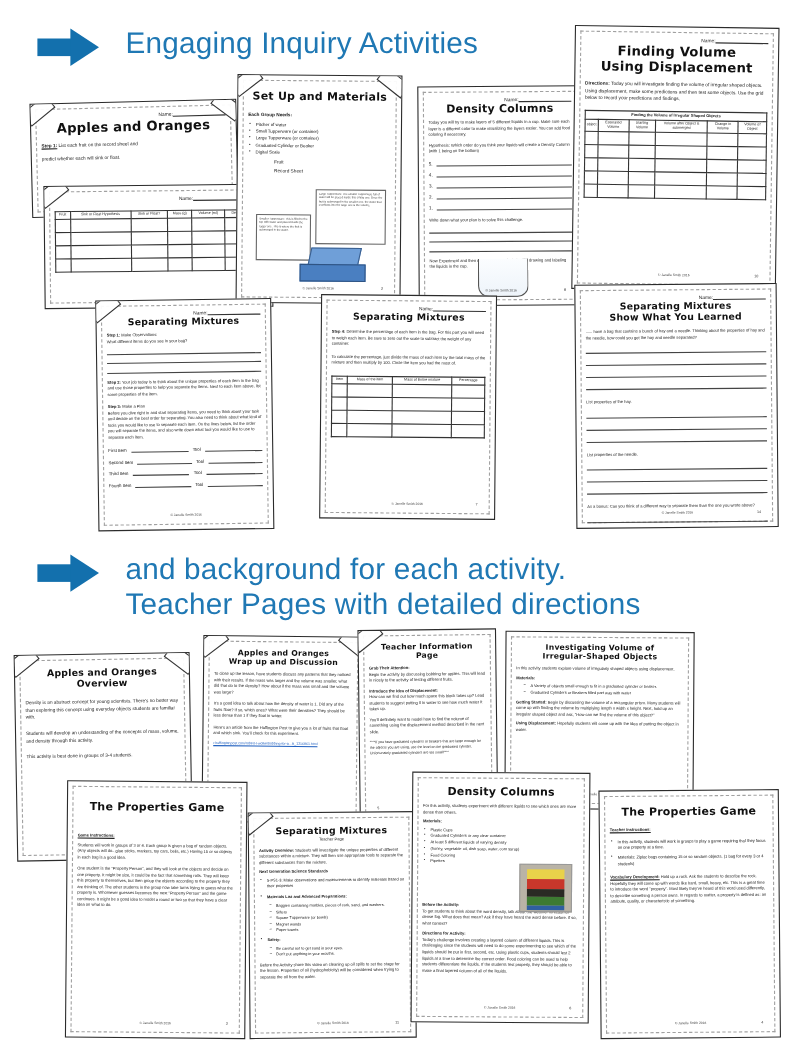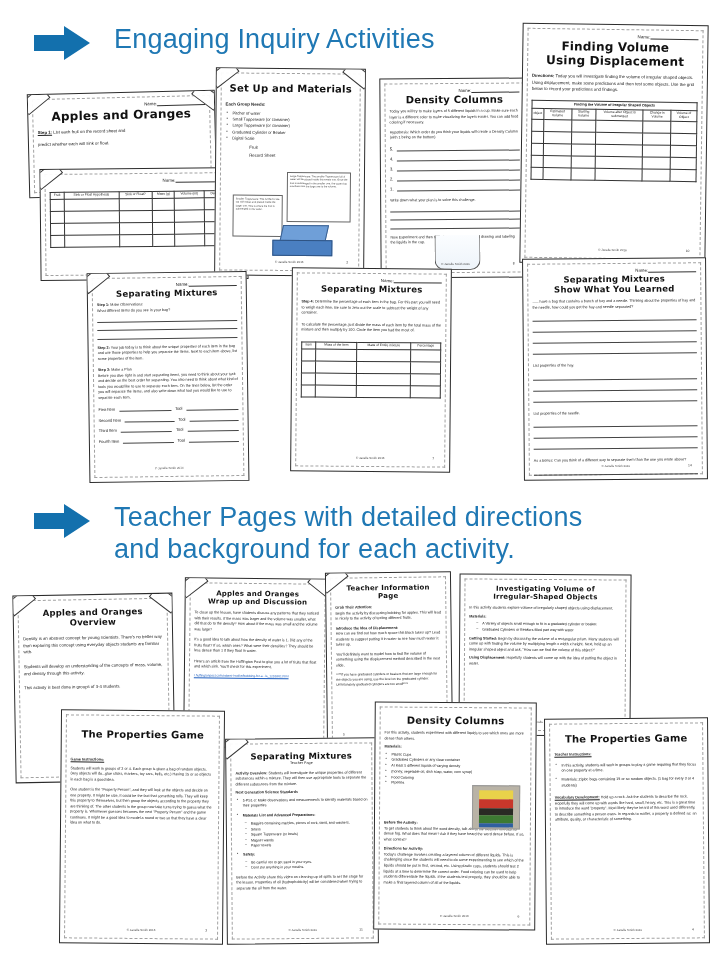--- a/index.html
+++ b/index.html
@@ -419,22 +419,22 @@
       <div class="pgnum">14</div>
     </div>
   </div>
 
   <div class="banner" style="left:34px;top:500px;">
     <div class="arrow">
       <div class="shaft"></div>
         <div class="head"></div>
     </div>
     <div class="banner-text" style="margin-left:22px;margin-top:2px;">
+      <div>and background for each activity.</div>
       <div>Teacher Pages with detailed directions</div>
-      <div>and background for each activity.</div>
     </div>
   </div>
 
   <div class="sheet" style="left:14px;top:594px;width:160px;height:188px;transform:rotate(-1deg);">
     <div class="tape" style="left:-7px;top:-2px;"></div>
     <div class="tape r" style="right:-7px;top:-2px;"></div>
     <div class="pad">
       <div class="ttl sz3" style="margin-top:4px;">Apples and Oranges</div>
       <div class="ttl sz3">Overview</div>
       <div class="body-t" style="margin-top:8px;">Density is an abstract concept for young scientists.  There's no better way than exploring this concept using everyday objects students are familiar with.</div>

